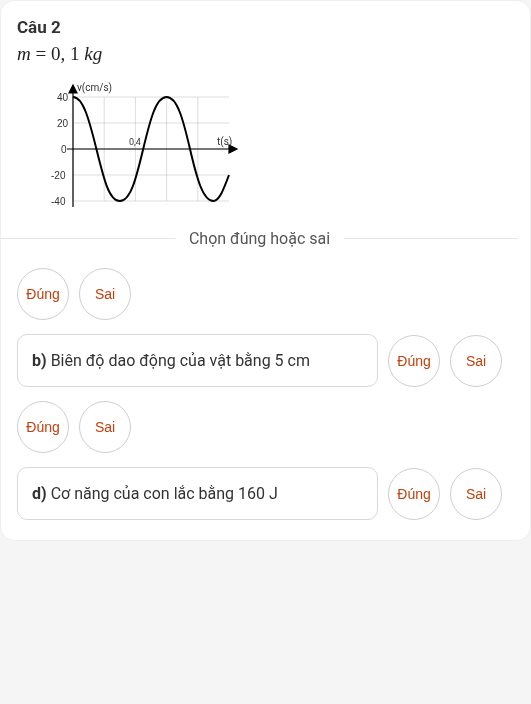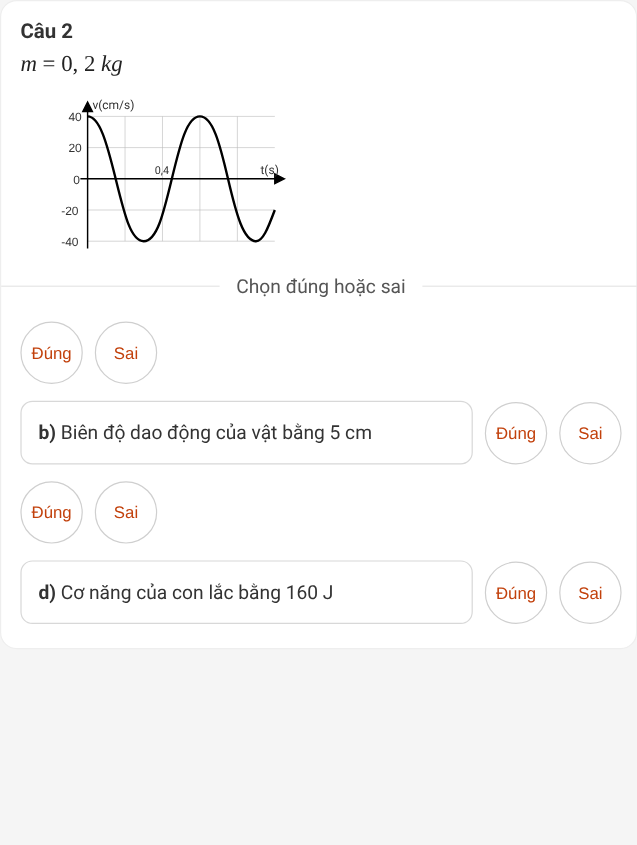--- a/index.html
+++ b/index.html
@@ -6,21 +6,21 @@
 body {
   font-family: -apple-system, BlinkMacSystemFont, "Segoe UI", Roboto, Arial, sans-serif;
   background: #f5f5f5;
   width: 531px;
   height: 704px;
   overflow: hidden;
 }
 .card {
   background: #fff;
   border-radius: 14px;
-  padding: 16px 12px 20px 16px;
+  padding: 16px 28px 20px 16px;
   margin: 0;
   border: 1px solid #eee;
 }
 .q-title {
   font-weight: 700;
   color: #333;
   font-size: 17px;
   margin-bottom: 6px;
 }
 .q-text {
@@ -91,21 +91,21 @@
   align-self: center;
   flex-shrink: 0;
 }
 </style>
 </head>
 <body>
 
 <div class="card">
   <div class="q-title">Câu 2</div>
   <div class="formula">
-    <span style="font-style:italic;">m</span><span style="font-style:normal;"> = 0, 2 </span><span style="font-style:italic;">kg</span>
+    <span style="font-style:italic;">m</span><span style="font-style:normal;"> = 0, 1 </span><span style="font-style:italic;">kg</span>
   </div>
 
   <div class="chart-box">
     <svg viewBox="0 0 200 140" width="200" height="140">
 
       <g stroke="#bbb" stroke-width="0.5">
         <line x1="32" y1="18" x2="32" y2="122"></line>
         <line x1="63.2" y1="18" x2="63.2" y2="122"></line>
         <line x1="94.4" y1="18" x2="94.4" y2="122"></line>
         <line x1="125.6" y1="18" x2="125.6" y2="122"></line>

